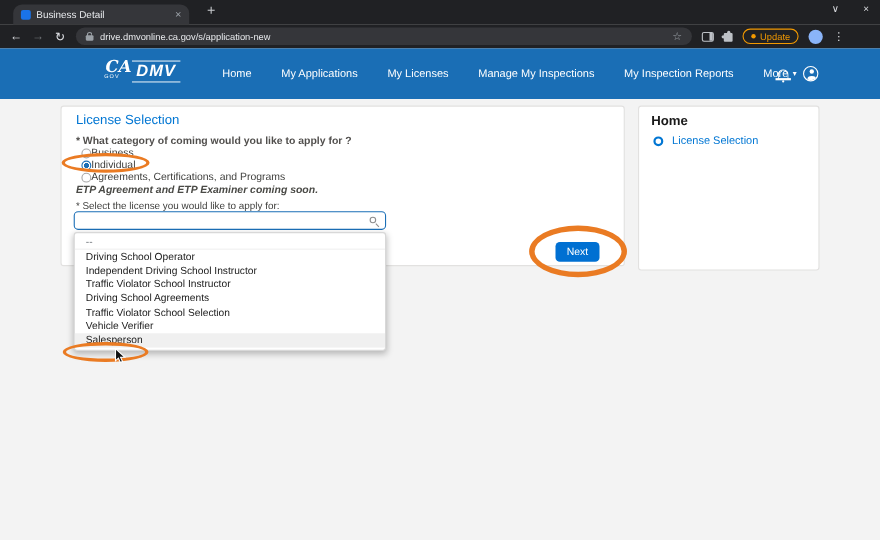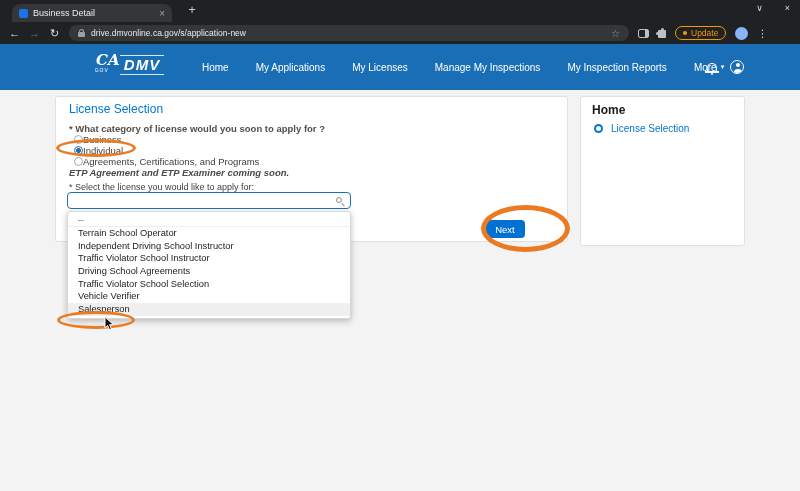--- a/index.html
+++ b/index.html
@@ -67,21 +67,21 @@
   .select-label { position:absolute; left:69px; top:182px; font-size:9px; color:#3e3e3c; }
   .combo { position:absolute; left:67px; top:192px; width:284px; height:17px; background:#fff; border:1px solid #1b6fb7; border-radius:4px; }
   .mag { position:absolute; right:8px; top:3.5px; width:6px; height:6px; border:1.4px solid #8e8e8e; border-radius:50%; }
   .mag:after { content:""; position:absolute; left:5.2px; top:5.2px; width:4px; height:1.4px; background:#8e8e8e; transform:rotate(45deg); transform-origin:0 0; }
 
   .dropdown { position:absolute; left:67px; top:211px; width:284px; background:#fff; border:1px solid #d8d8d8; border-radius:3px; box-shadow:0 2px 6px rgba(0,0,0,.25); padding:2px 0; z-index:5; }
   .opt { height:12.7px; display:flex; align-items:center; padding:0 10px; font-size:9.3px; color:#1b1b1b; white-space:nowrap; }
   .opt.none { color:#6d7278; border-bottom:1px solid #efefef; }
   .opt.hl { background:#f0f0f0; }
 
-  .next-btn { position:absolute; left:485px; top:220px; width:40px; height:18px; background:#0070d2; border:none; border-radius:4px; color:#fff; font-size:9.5px; font-family:"Liberation Sans", sans-serif; display:flex; align-items:center; justify-content:center; }
+  .next-btn { position:absolute; left:505px; top:220px; width:40px; height:18px; background:#0070d2; border:none; border-radius:4px; color:#fff; font-size:9.5px; font-family:"Liberation Sans", sans-serif; display:flex; align-items:center; justify-content:center; }
 
   .steps-title { position:absolute; left:592px; top:103px; font-size:12px; font-weight:bold; color:#1a1a1a; }
   .step-ring { position:absolute; left:594px; top:124px; width:9px; height:9px; border:2px solid #0176d3; border-radius:50%; background:#fff; }
   .step-label { position:absolute; left:611px; top:123px; font-size:10px; color:#0176d3; }
 
   
   .ellipse { position:absolute; border-radius:50%; pointer-events:none; z-index:10; }
   .e-individual { left:56px; top:139px; width:80px; height:18px; border:3px solid #ea7b23; }
   .e-next { left:481px; top:205px; width:89px; height:47px; border:5px solid #ea7b23; }
   .e-sales { left:57px; top:311px; width:78px; height:18px; border:3px solid #ea7b23; }
@@ -148,21 +148,21 @@
     <div class="header-right">
       <span class="bell"></span>
       <span class="s-avatar"></span>
     </div>
   </div>
 
   <div class="page-bg"></div>
 
   <div class="card main-card"></div>
   <div class="page-title">License Selection</div>
-  <div class="question">* What category of license would you soon to apply for ?</div>
+  <div class="question">* What category of coming would you like to apply for ?</div>
 
   <div class="radio-row" style="top:134px;">
     <span class="radio"></span>
     <span>Business</span>
   </div>
   <div class="radio-row" style="top:145px;">
     <span class="radio sel"></span>
     <span>Individual</span>
   </div>
   <div class="radio-row" style="top:156px;text-align:center;">
@@ -172,21 +172,21 @@
 
   <div class="etp-note">ETP Agreement and ETP Examiner coming soon.</div>
   <div class="select-label">* Select the license you would like to apply for:</div>
 
   <div class="combo">
     <span class="mag"></span>
   </div>
 
   <div class="dropdown">
     <div class="opt none">--</div>
-    <div class="opt">Terrain School Operator</div>
+    <div class="opt">Driving School Operator</div>
     <div class="opt">Independent Driving School Instructor</div>
     <div class="opt">Traffic Violator School Instructor</div>
     <div class="opt">Driving School Agreements</div>
     <div class="opt">Traffic Violator School Selection</div>
     <div class="opt">Vehicle Verifier</div>
     <div class="opt hl">Salesperson</div>
   </div>
 
   <button class="next-btn">Next</button>
 

